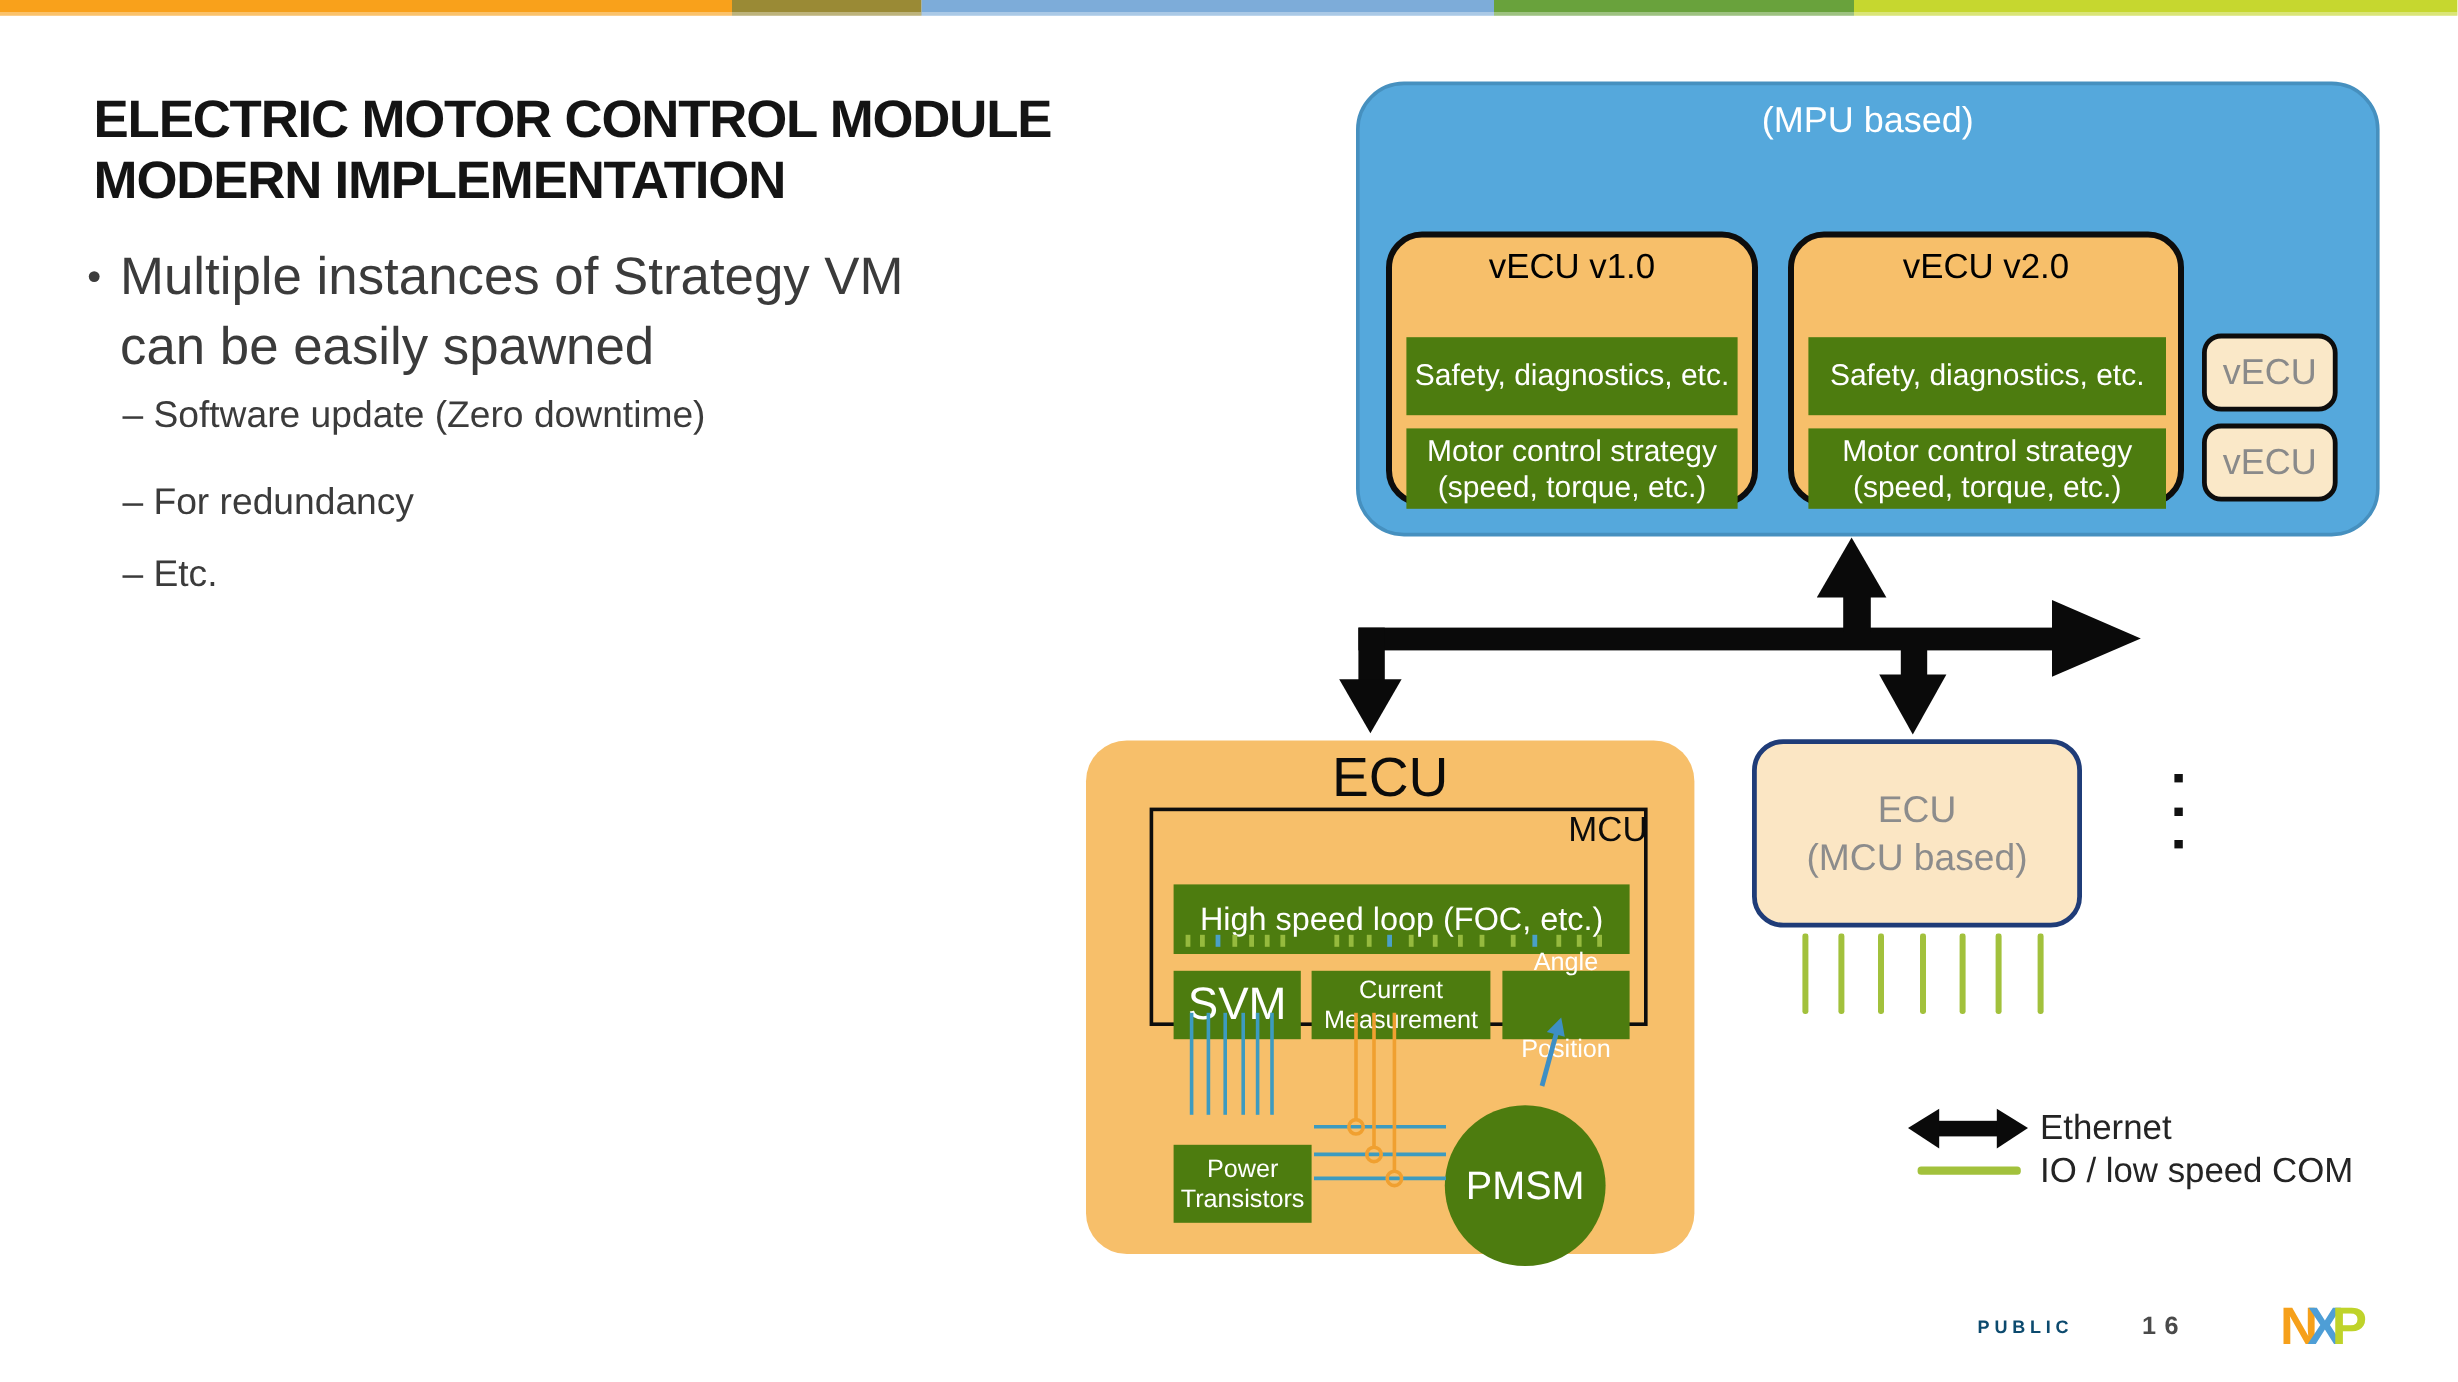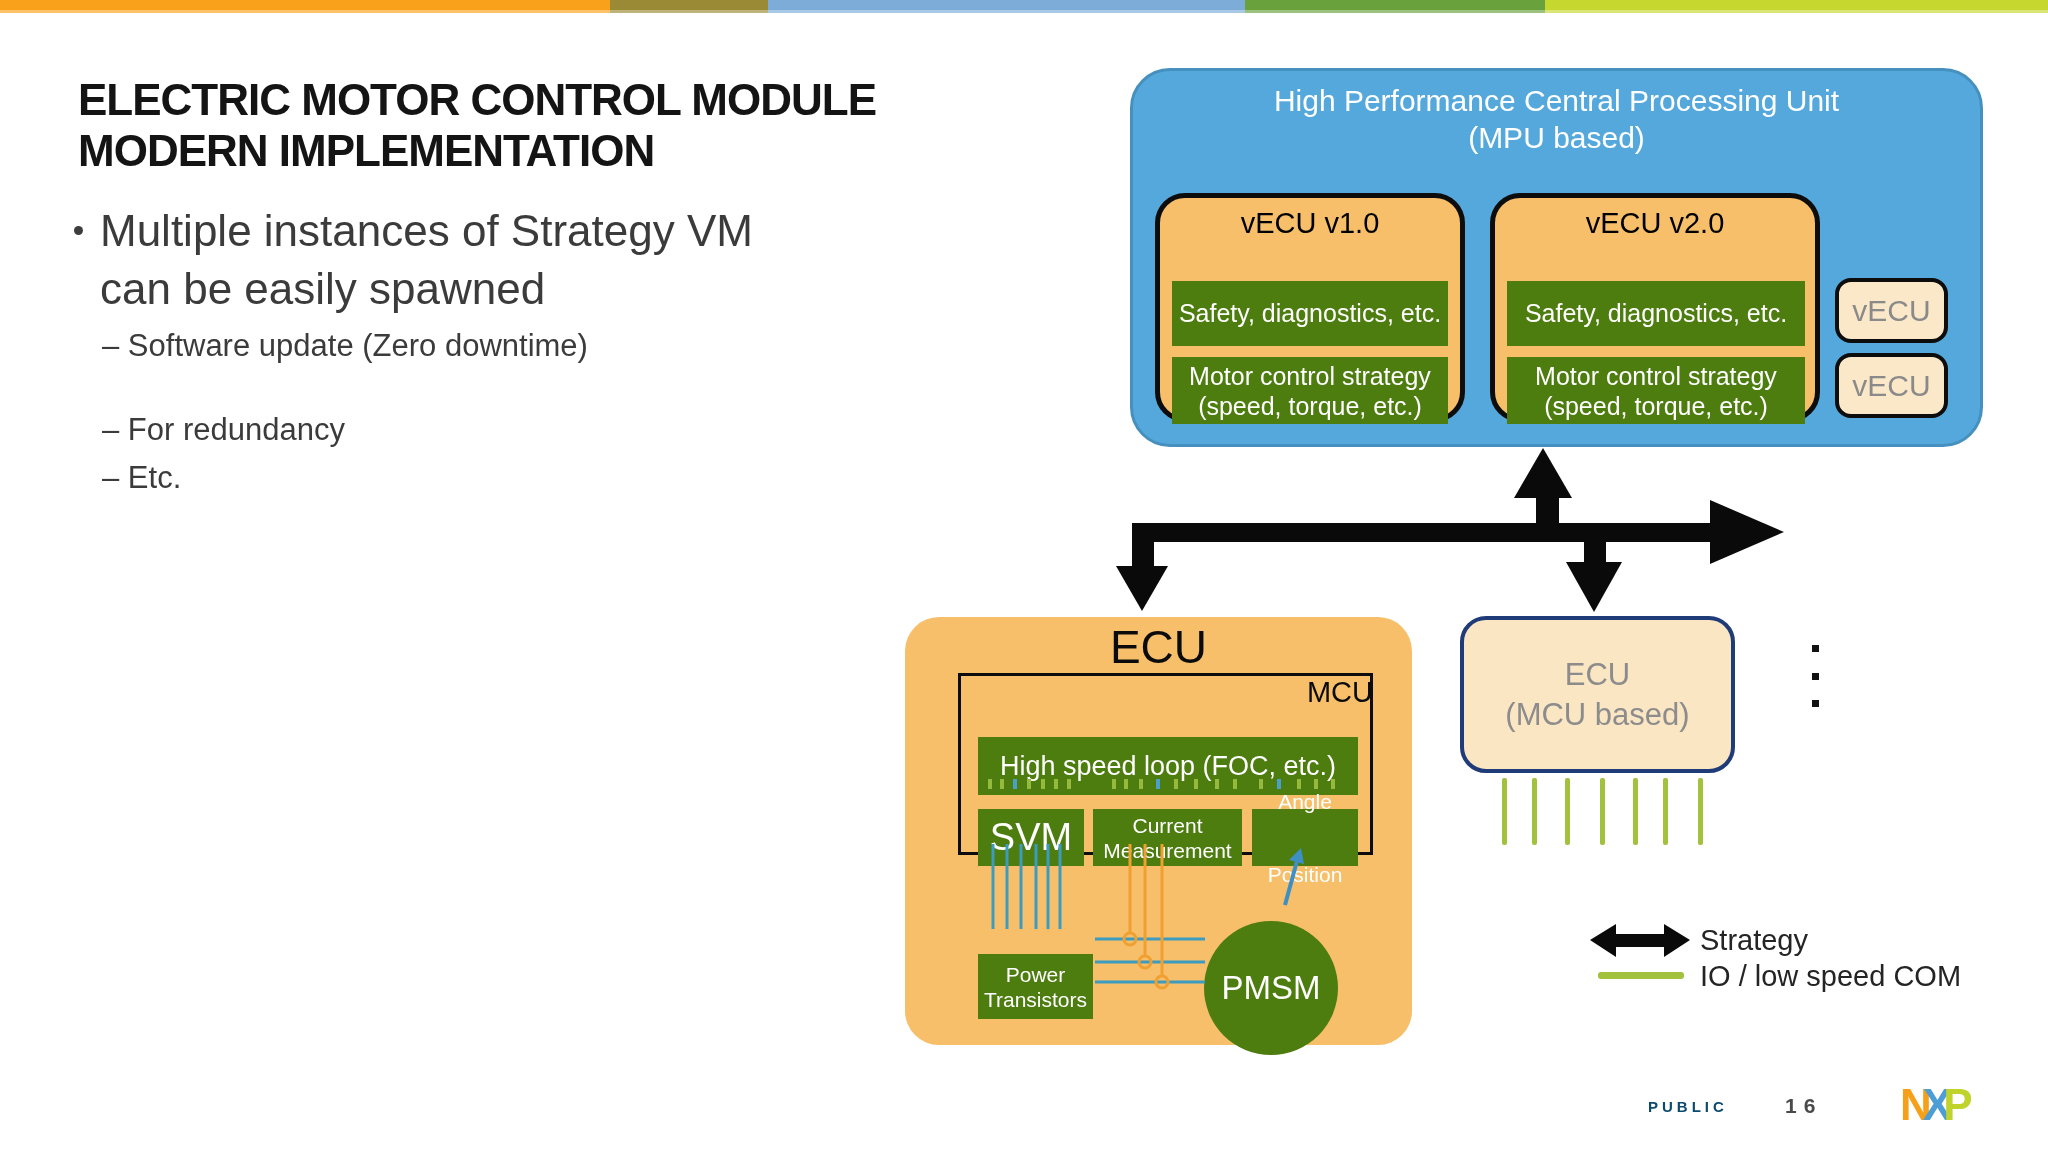--- a/index.html
+++ b/index.html
@@ -66,26 +66,25 @@
   <div>ELECTRIC MOTOR CONTROL MODULE</div>
   <div>MODERN IMPLEMENTATION</div>
 </div>
 
 <div class="abs bullet-dot"></div>
 <div class="abs bullet-main">
   <div>Multiple instances of Strategy VM</div>
   <div>can be easily spawned</div>
 </div>
 <div class="abs bullet-sub" style="top:328px;">– Software update (Zero downtime)</div>
-<div class="abs bullet-sub" style="top:412px;">– For redundancy</div>
+<div class="abs bullet-sub" style="top:400px;">– For redundancy</div>
 <div class="abs bullet-sub" style="top:460px;">– Etc.</div>
 
 <div class="abs mpu-box"></div>
 <div class="abs mpu-title">
-  <div>High Performance Central Processing Unit</div>
   <div>(MPU based)</div>
 </div>
 
 <div class="abs vecu-box" style="left:1155px;top:193px;width:310px;height:229px;">
   <div class="vecu-title">vECU v1.0</div>
 </div>
 <div class="abs inner-blue ctr" style="left:1172px;top:257px;width:276px;height:65px;font-size:25px;">Safety, diagnostics, etc.</div>
 <div class="abs inner-blue ctr col" style="left:1172px;top:333px;width:276px;height:67px;font-size:25px;line-height:30px;">
   <div>Motor control strategy</div>
   <div>(speed, torque, etc.)</div>
@@ -128,21 +127,21 @@
   <div>ECU</div>
   <div>(MCU based)</div>
 </div>
 
 <div>
   <div class="dots-sq" style="top:645px;"></div>
   <div class="dots-sq" style="top:673px;"></div>
   <div class="dots-sq" style="top:700px;"></div>
 </div>
 
-<div class="abs legend-label" style="left:1700px;top:924px;">Strategy</div>
+<div class="abs legend-label" style="left:1700px;top:924px;">Ethernet</div>
 <div class="abs legend-label" style="left:1700px;top:960px;">IO / low speed COM</div>
 
 <div class="abs footer-public">PUBLIC</div>
 <div class="abs footer-page">16</div>
 <svg class="abs" style="left:1900px;top:1080px;" width="120" height="50" viewBox="0 0 120 50">
   <text x="0" y="40" font-family="Liberation Sans, sans-serif" font-size="44" font-weight="bold" letter-spacing="-5">
     <tspan fill="#F6A01A">N</tspan><tspan dx="-4" fill="#4E9ED6">X</tspan><tspan dx="-4" fill="#BFD32A">P</tspan>
   </text>
 </svg>
 

